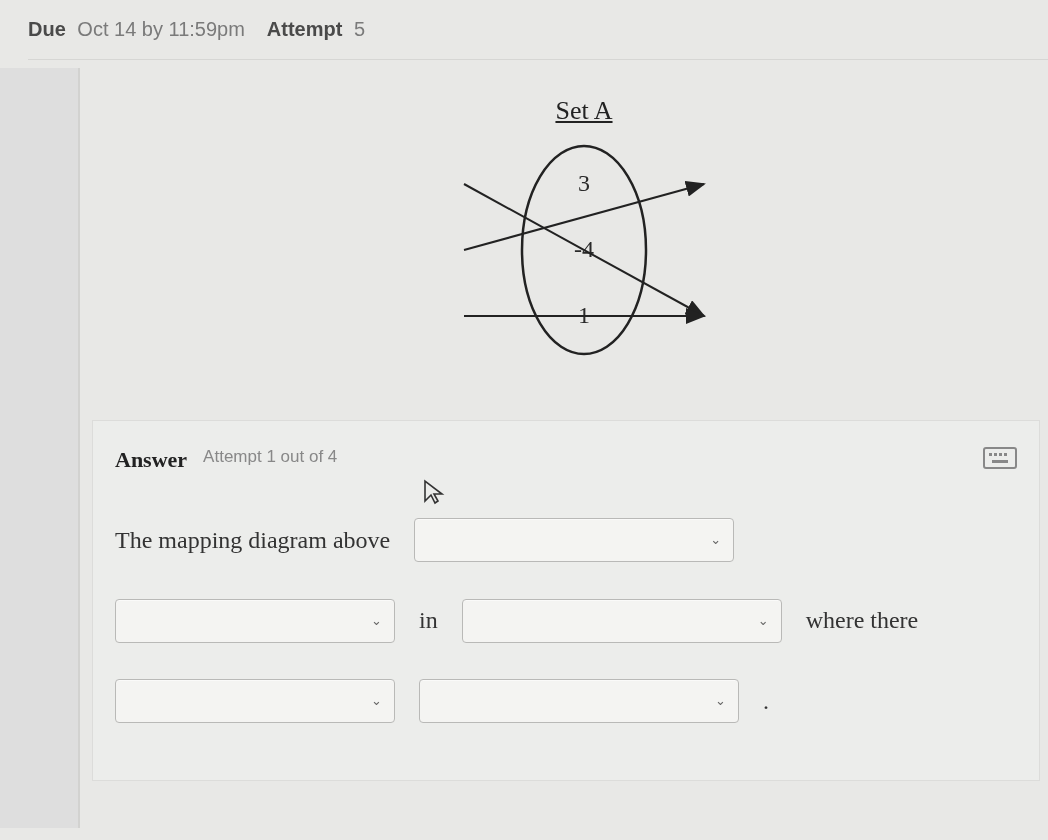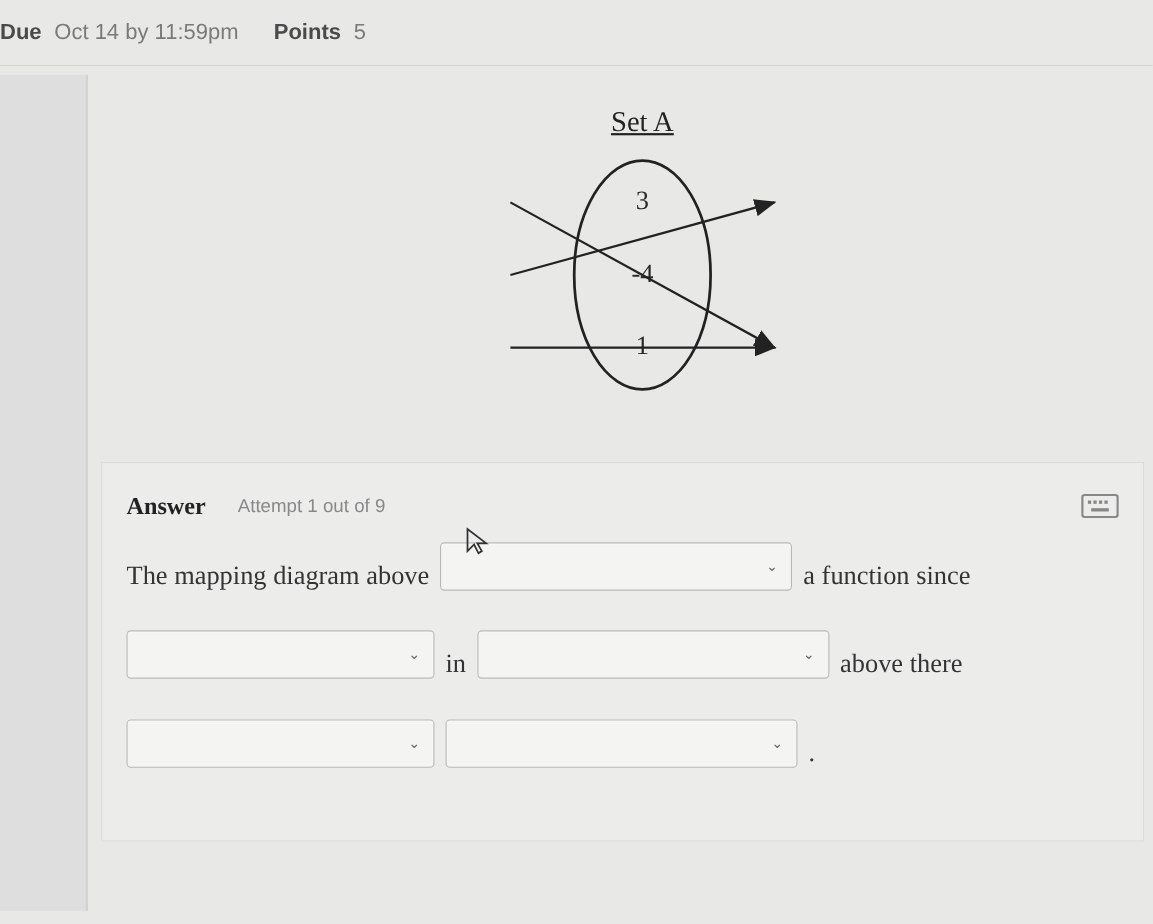--- a/index.html
+++ b/index.html
@@ -11,21 +11,22 @@
     overflow: hidden;
     color: #3a3a3a;
   }
   .header-bar {
     padding: 18px 0 18px 0;
     font-family: 'Helvetica Neue', Arial, sans-serif;
     font-size: 20px;
     color: #5a5a5a;
     border-bottom: 1px solid #d6d6d4;
     display: flex;
-    gap: 32px;
+    gap: 22px;
+    margin-left: 28px;
   }
   .header-bar .label { font-weight: 600; color: #4a4a4a; }
   .header-bar .value { color: #7a7a7a; margin-left: 6px; }
   .content-wrap { display: flex; }
   .left-gutter {
     width: 80px;
     min-width: 80px;
     background: #dedede;
     height: 760px;
     margin-top: 8px;
@@ -64,23 +65,23 @@
     color: #2a2a2a;
   }
   .answer-panel {
     background: #ecedeb;
     margin: 0 8px 0 12px;
     padding: 26px 22px 30px 22px;
     border: 1px solid #dcdcda;
   }
   .answer-head {
     display: flex;
-    align-items: center;
-    gap: 29px;
-    margin-bottom: 20px;
+    align-items: flex-start;
+    gap: 16px;
+    margin-bottom: 36px;
   }
   .answer-head .title {
     font-family: Georgia, serif;
     font-size: 22px;
     font-weight: 700;
     color: #222;
   }
   .answer-head .attempt {
     font-family: 'Helvetica Neue', Arial, sans-serif;
     font-size: 17px;
@@ -95,21 +96,22 @@
     position: relative;
   }
   .sentence-grid {
     font-family: Georgia, serif;
     font-size: 24px;
     color: #333;
     line-height: 2.6;
   }
   .sentence-row {
     display: flex;
-    gap: 10px;
+    align-items: center;
+    gap: 24px;
     margin-bottom: 18px;
     flex-wrap: nowrap;
   }
   .dropdown {
     display: inline-flex;
     align-items: center;
     justify-content: flex-end;
     height: 44px;
     background: #f4f4f2;
     border: 1px solid #b9b9b7;
@@ -136,21 +138,21 @@
 </style>
 </head>
 <body>
 
 <div class="header-bar">
   <span>
     <span class="label">Due</span>
     <span class="value">Oct 14 by 11:59pm</span>
   </span>
   <span>
-    <span class="label">Points</span>
+    <span class="label">Attempt</span>
     <span class="value">5</span>
   </span>
 </div>
 
 <div class="content-wrap">
   <div class="left-gutter"></div>
   <div class="main">
 
     <div class="diagram-zone" style="position:relative;">
       <div class="set-block">
@@ -174,21 +176,21 @@
         </defs>
       <line x1="344" y1="88" x2="584" y2="220" stroke="#222" stroke-width="2" marker-end="url(#arrhead)"></line>
           <line x1="344" y1="154" x2="584" y2="88" stroke="#222" stroke-width="2" marker-end="url(#arrhead)"></line>
           <line x1="344" y1="220" x2="584" y2="220" stroke="#222" stroke-width="2" marker-end="url(#arrhead)"></line>
         </svg>
     </div>
 
     <div class="answer-panel" style="position:relative;">
       <div class="answer-head">
         <span class="title">Answer</span>
-        <span class="attempt">Attempt 1 out of 9</span>
+        <span class="attempt">Attempt 1 out of 4</span>
         <div class="keyboard-icon">
           <svg width="30" height="18" viewBox="0 0 30 18" style="position:absolute;left:0;top:0;">
             <rect x="4" y="4" width="3" height="3" fill="#888"></rect>
               <rect x="9" y="4" width="3" height="3" fill="#888"></rect>
               <rect x="14" y="4" width="3" height="3" fill="#888"></rect>
               <rect x="19" y="4" width="3" height="3" fill="#888"></rect>
             <rect x="7" y="11" width="16" height="3" fill="#888"></rect>
           </svg>
         </div>
       </div>
@@ -196,31 +198,30 @@
       <svg class="cursor-svg" width="22" height="28" style="left:330px; top:58px;">
         <path d="M2 2 L2 22 L8 16 L12 24 L15 22 L11 15 L19 15 Z" fill="none" stroke="#333" stroke-width="1.6"></path>
       </svg>
 
       <div class="sentence-grid">
         <div class="sentence-row">
           <span>The mapping diagram above</span>
           <div class="dropdown dd-w1">
             <span class="chev">⌄</span>
           </div>
-          <span>a function since</span>
         </div>
         <div class="sentence-row">
           <div class="dropdown dd-w2">
             <span class="chev">⌄</span>
           </div>
           <span>in</span>
           <div class="dropdown dd-w3">
             <span class="chev">⌄</span>
           </div>
-          <span>above there</span>
+          <span>where there</span>
         </div>
         <div class="sentence-row">
           <div class="dropdown dd-w4">
             <span class="chev">⌄</span>
           </div>
           <div class="dropdown dd-w5">
             <span class="chev">⌄</span>
           </div>
           <span>.</span>
         </div>

